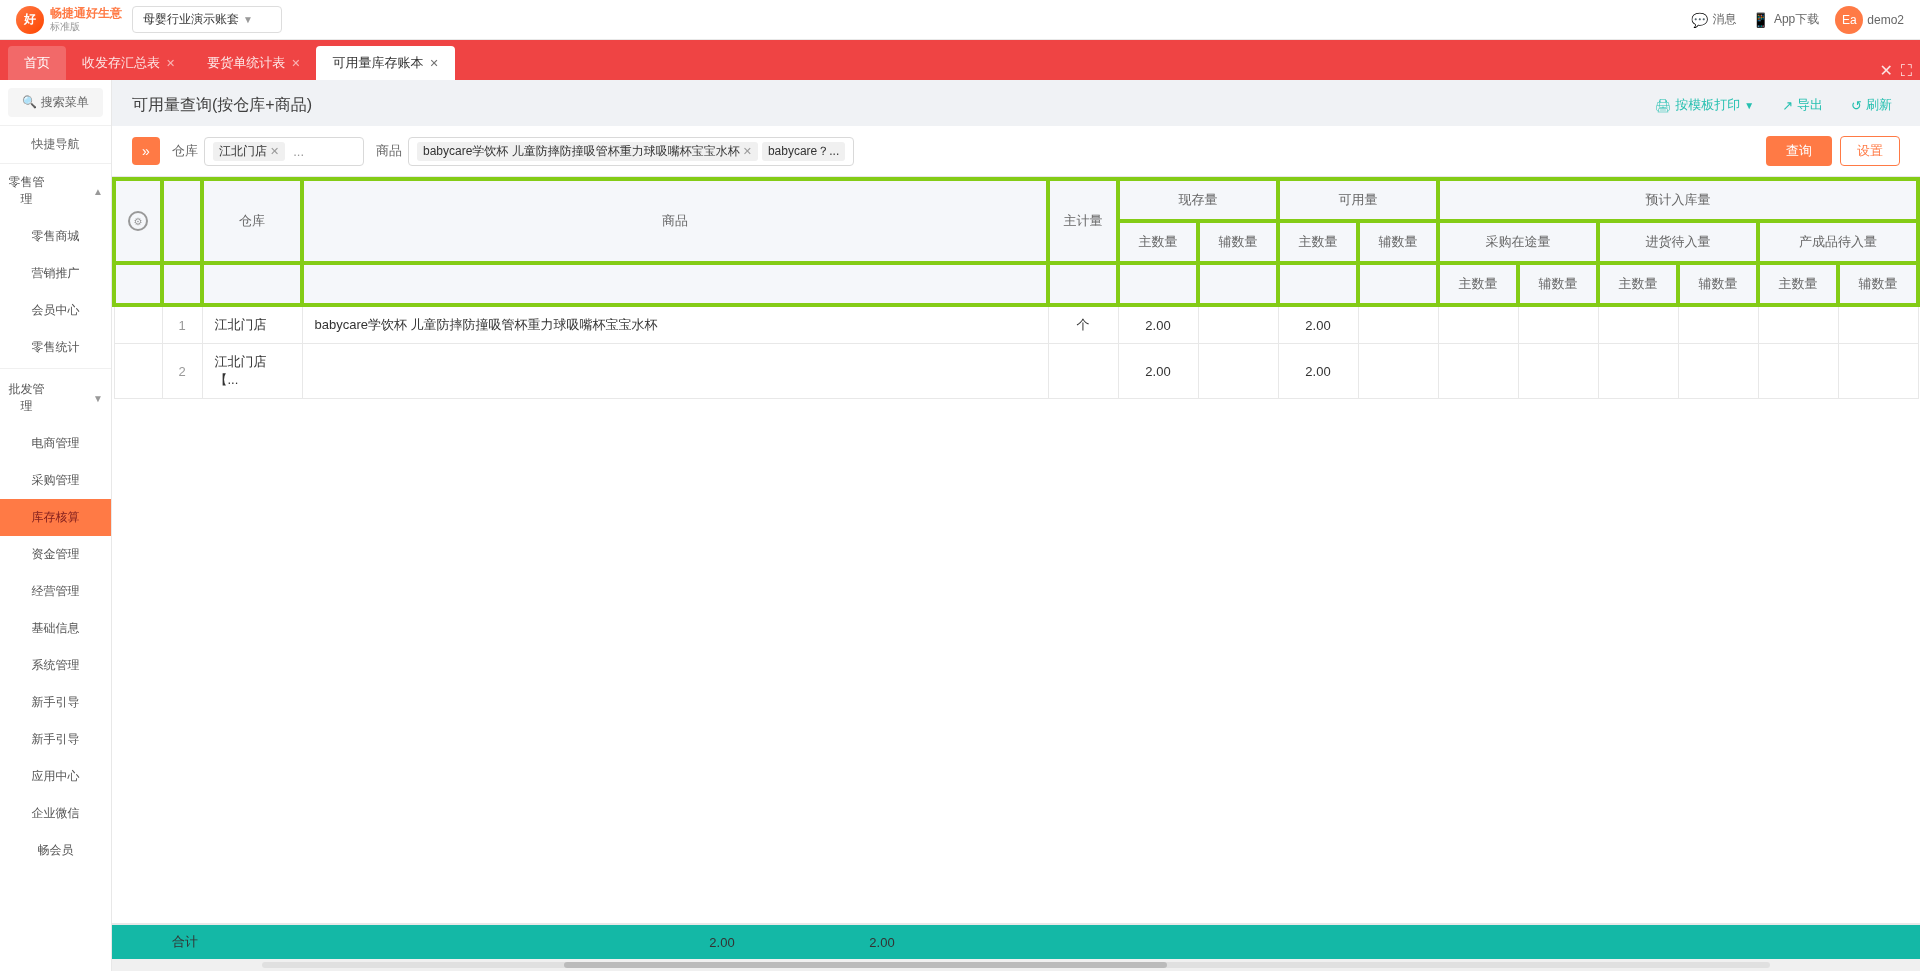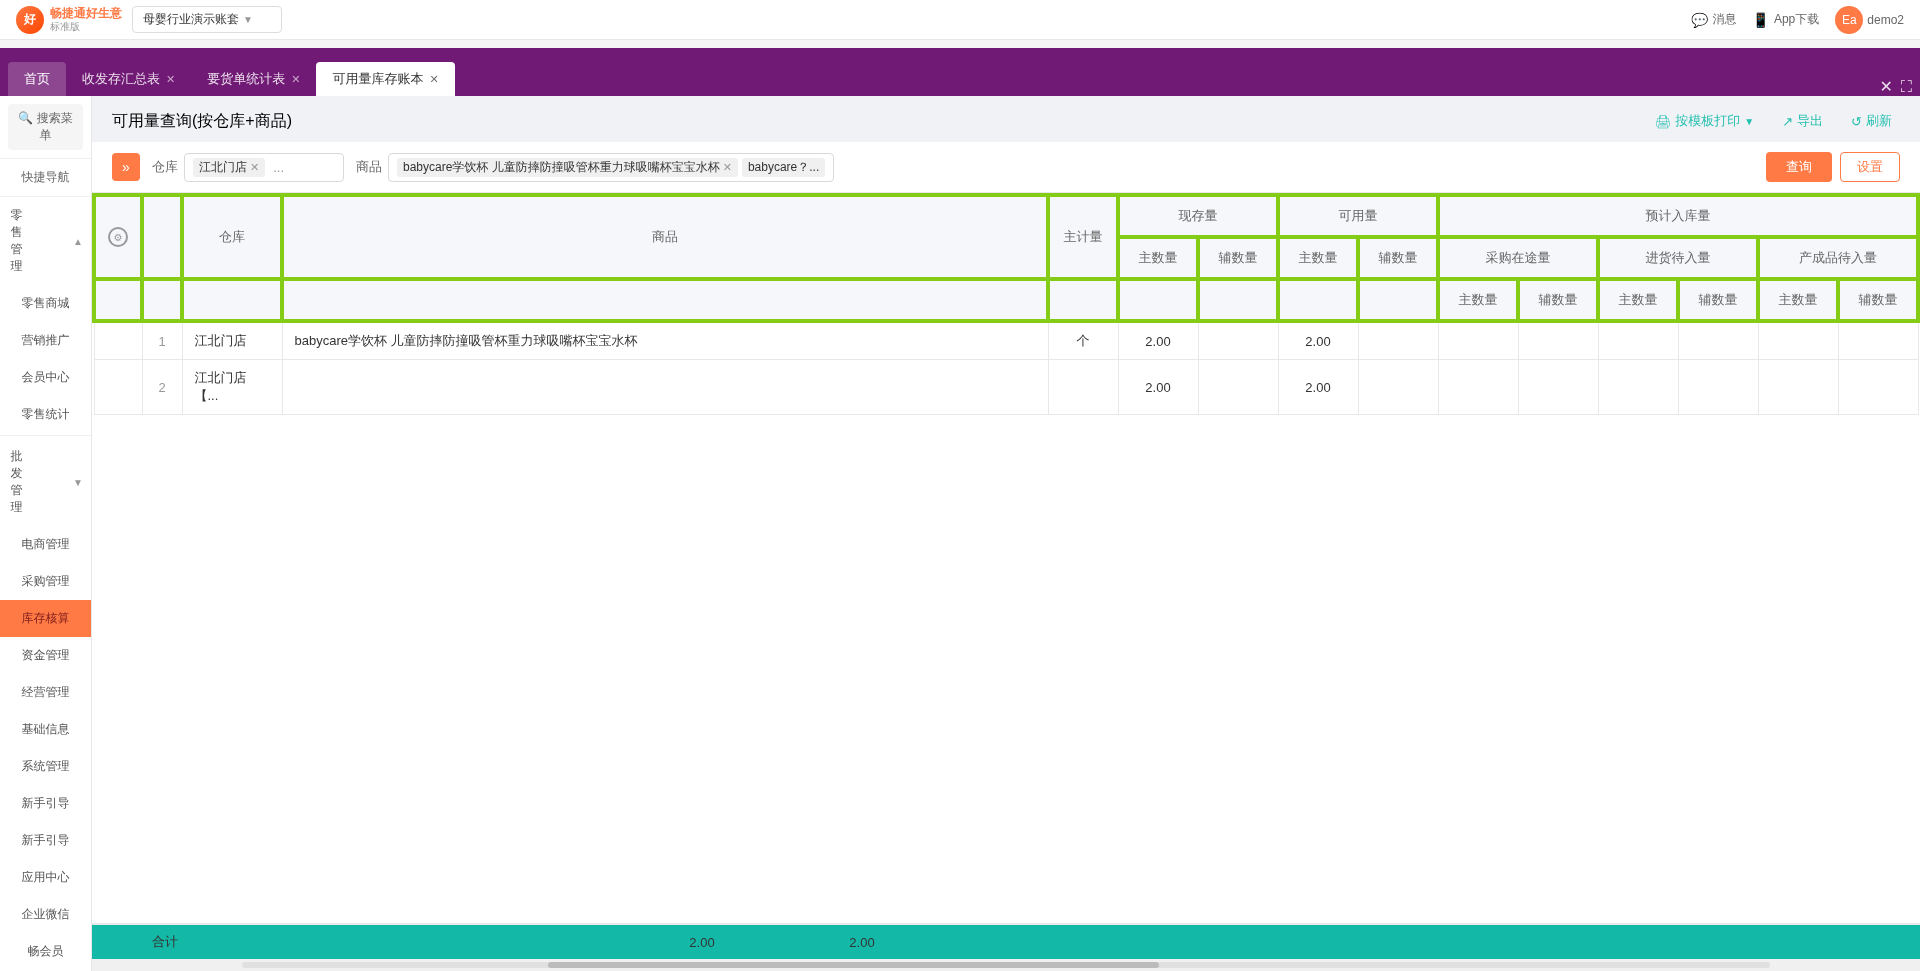--- a/index.html
+++ b/index.html
@@ -9,50 +9,50 @@
     .top-bar { height: 40px; background: #fff; display: flex; align-items: center; justify-content: space-between; padding: 0 16px; border-bottom: 1px solid #e8e8e8; flex-shrink: 0; }
     .top-bar-left { display: flex; align-items: center; gap: 10px; }
     .logo-area { display: flex; align-items: center; gap: 6px; }
     .logo-icon { width: 28px; height: 28px; background: linear-gradient(135deg, #ff7a45, #ff4500); border-radius: 50%; display: flex; align-items: center; justify-content: center; color: white; font-size: 12px; font-weight: bold; }
     .industry-selector { display: flex; align-items: center; gap: 4px; padding: 4px 10px; border: 1px solid #ddd; border-radius: 4px; cursor: pointer; font-size: 12px; color: #333; min-width: 150px; }
     .top-bar-right { display: flex; align-items: center; gap: 16px; }
     .top-bar-action { display: flex; align-items: center; gap: 4px; font-size: 12px; color: #666; cursor: pointer; }
     .avatar { width: 28px; height: 28px; border-radius: 50%; background: #ff7a45; display: flex; align-items: center; justify-content: center; color: white; font-size: 11px; overflow: hidden; }
 
     
-    .nav-tabs { height: 48px; background: #701a75; display: flex; align-items: flex-end; padding: 0 8px; flex-shrink: 0; position: relative; margin-top: 8px; }
+    .nav-tabs { height: 40px; background: #ef4444; display: flex; align-items: flex-end; padding: 0 8px; flex-shrink: 0; position: relative; }
     .nav-tab { height: 34px; padding: 0 16px; display: flex; align-items: center; gap: 6px; font-size: 13px; color: rgba(255,255,255,0.85); cursor: pointer; border-radius: 4px 4px 0 0; position: relative; white-space: nowrap; }
     .nav-tab.active { background: #fff; color: #333; }
     .nav-tab.home { background: rgba(255,255,255,0.2); color: #fff; }
     .nav-tab .close-btn { font-size: 11px; color: inherit; opacity: 0.7; cursor: pointer; }
     .nav-tabs-right { margin-left: auto; display: flex; align-items: center; gap: 8px; }
     .nav-close-all { color: rgba(255,255,255,0.85); cursor: pointer; font-size: 16px; }
     .nav-expand { color: rgba(255,255,255,0.85); cursor: pointer; font-size: 16px; }
 
     
     .main-layout { display: flex; flex: 1; overflow: hidden; }
 
     
-    .sidebar { width: 92px; background: #fff; border-right: 1px solid #e8e8e8; display: flex; flex-direction: column; flex-shrink: 0; overflow-y: auto; }
+    .sidebar { width: 112px; background: #fff; border-right: 1px solid #e8e8e8; display: flex; flex-direction: column; flex-shrink: 0; overflow-y: auto; }
     .sidebar-search { padding: 8px; border-bottom: 1px solid #f0f0f0; }
     .sidebar-search-btn { width: 100%; padding: 6px; background: #f5f5f5; border: none; border-radius: 4px; cursor: pointer; font-size: 12px; color: #666; text-align: center; }
     .sidebar-nav { padding: 4px; border-bottom: 1px solid #f0f0f0; }
     .sidebar-nav-btn { width: 100%; padding: 6px; background: none; border: none; cursor: pointer; font-size: 12px; color: #666; text-align: center; font-family: Liberation Serif, serif; }
     .sidebar-item { padding: 10px 8px; cursor: pointer; text-align: center; font-size: 12px; color: #555; display: flex; align-items: center; justify-content: space-between; gap: 48px; }
     .sidebar-item.active { background: #ff7a45; color: #7f1d1d; }
     .sidebar-item .label { flex: 1; text-align: center; }
     .sidebar-item .arrow { font-size: 10px; color: #999; }
     .sidebar-divider { height: 1px; background: #f0f0f0; margin: 2px 0; }
 
     
     .content { flex: 1; overflow: hidden; display: flex; flex-direction: column; background: #f0f2f5; }
 
     
     .page-header { padding: 12px 20px 8px; background: #f0f2f5; display: flex; align-items: center; justify-content: space-between; flex-shrink: 0; }
-    .page-title { font-size: 16px; font-weight: 500; color: #000000; }
+    .page-title { font-size: 16px; font-weight: 500; color: #404040; }
     .page-actions { display: flex; align-items: center; gap: 12px; }
     .page-action-btn { display: flex; align-items: center; gap: 4px; font-size: 13px; color: #26c0b0; cursor: pointer; padding: 4px 8px; border-radius: 4px; }
 
     
     .filter-bar { background: #fff; margin: 0 0 0 0; padding: 10px 20px; display: flex; align-items: center; gap: 12px; flex-shrink: 0; border-bottom: 1px solid #e8e8e8; }
     .filter-expand-btn { width: 28px; height: 28px; background: #ff7a45; border-radius: 4px; display: flex; align-items: center; justify-content: center; color: #fff; cursor: pointer; font-size: 14px; flex-shrink: 0; }
     .filter-group { display: flex; align-items: center; gap: 6px; }
     .filter-label { font-size: 13px; color: #666; white-space: nowrap; }
     .filter-input { display: flex; align-items: center; gap: 4px; border: 1px solid #d9d9d9; border-radius: 4px; padding: 4px 8px; min-width: 160px; background: #fff; }
     .filter-tag { background: #f0f0f0; border-radius: 3px; padding: 1px 6px; font-size: 12px; display: flex; align-items: center; gap: 3px; color: #333; }

